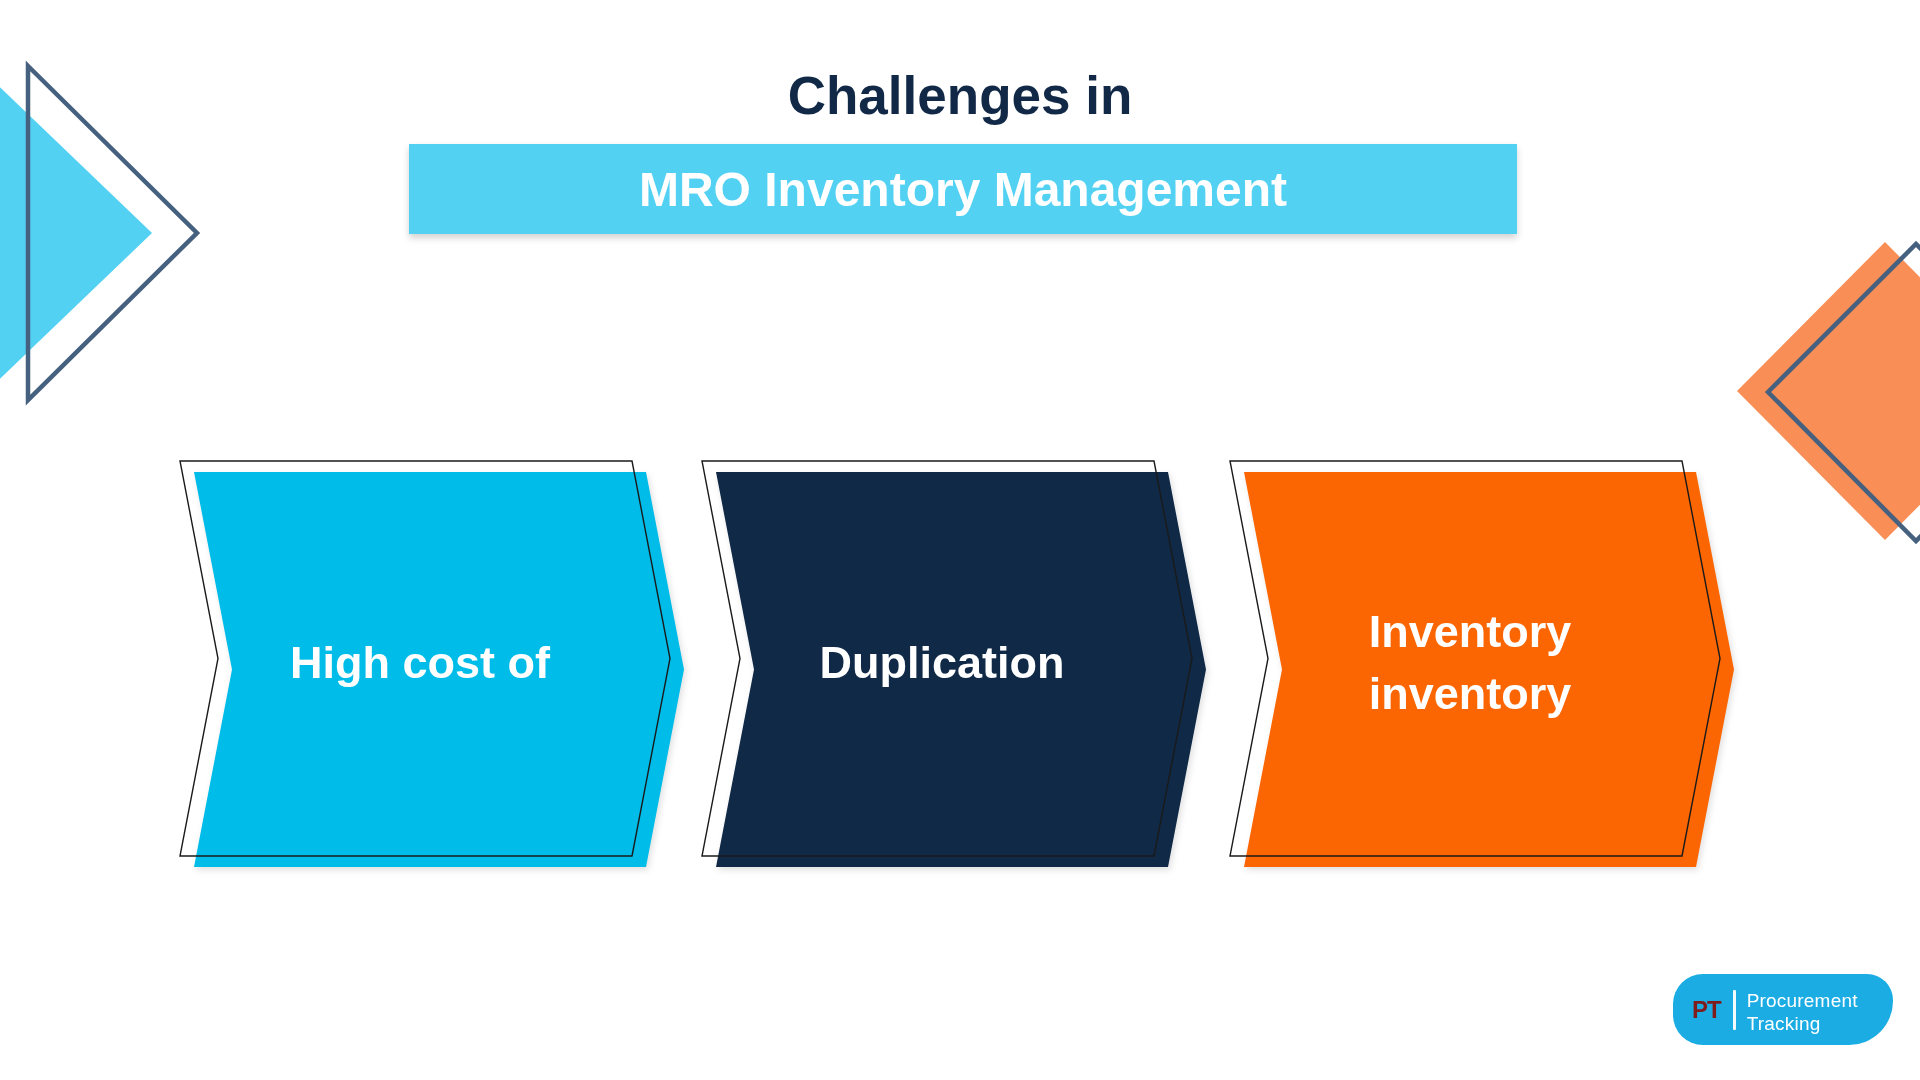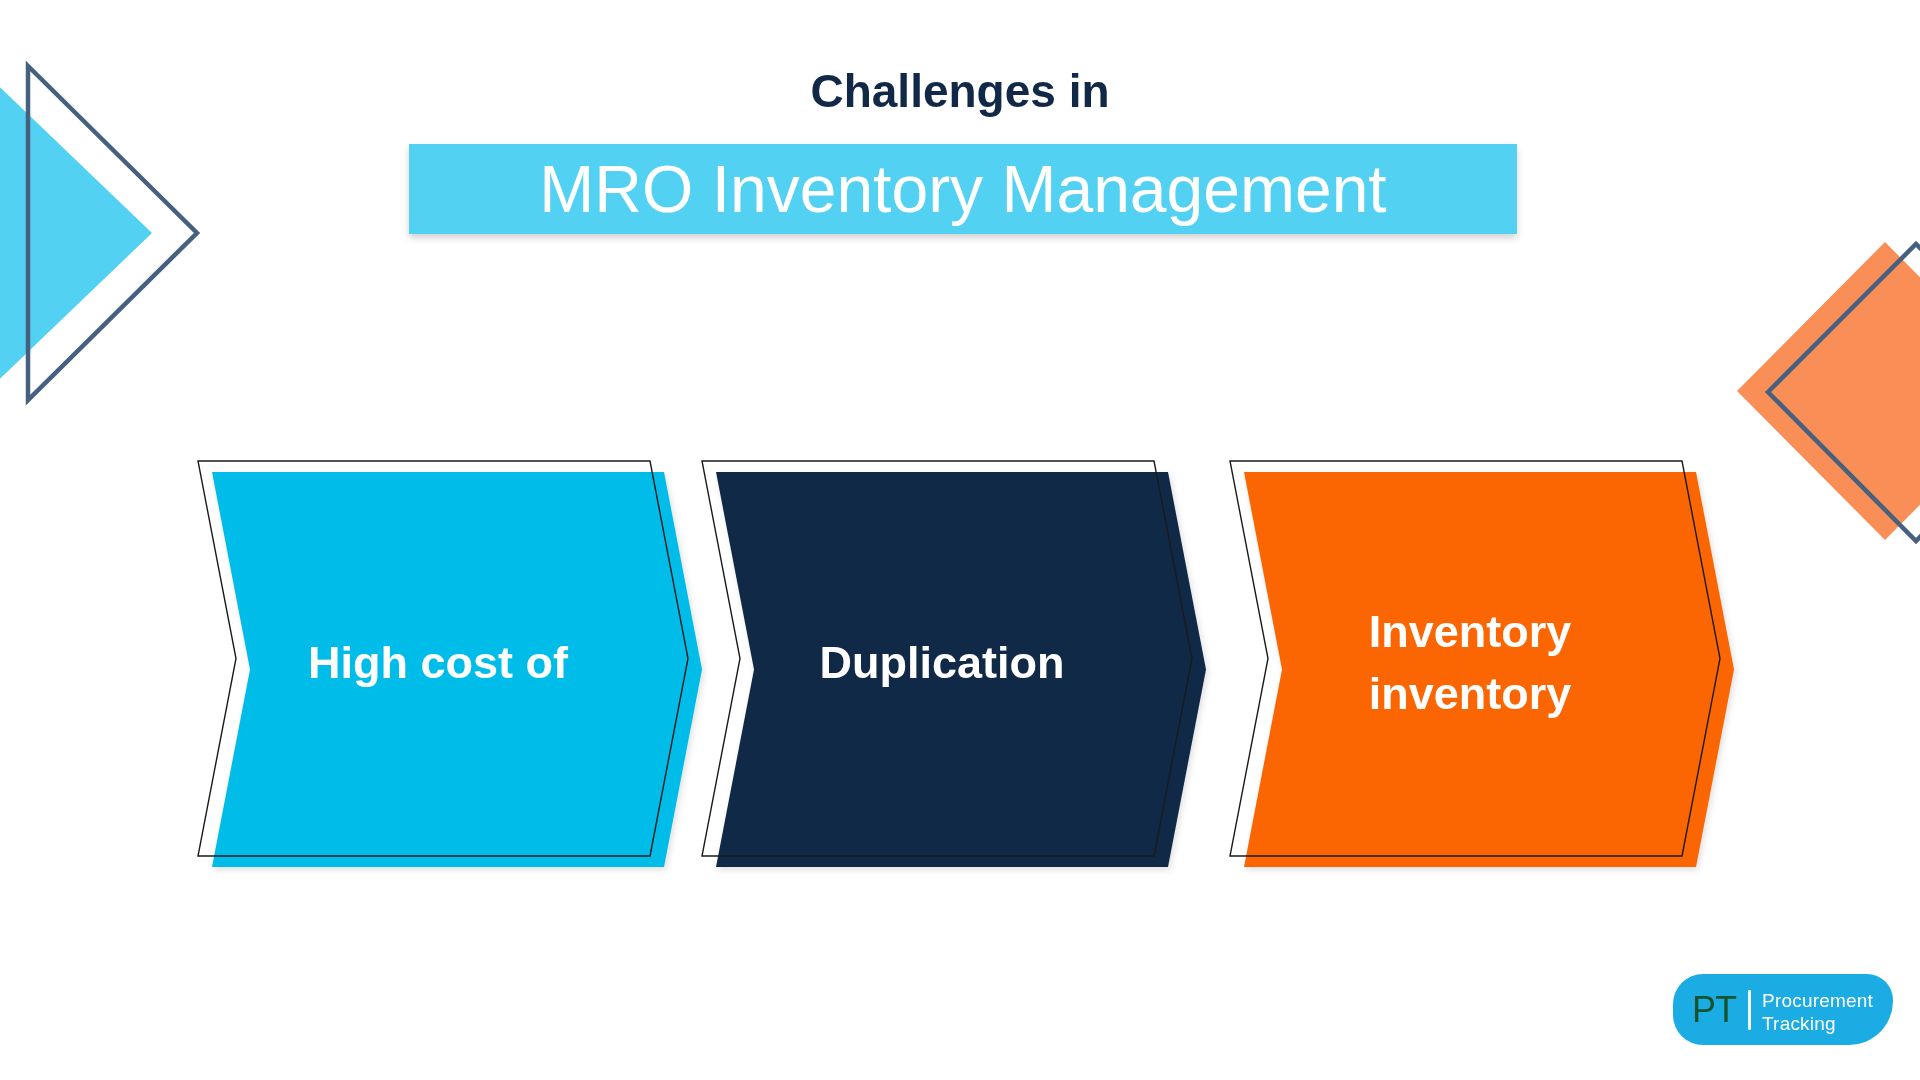--- a/index.html
+++ b/index.html
@@ -13,59 +13,59 @@
   .slide{position:absolute;inset:0;width:1920px;height:1080px;}
 
   
   .deco-left{position:absolute;left:0;top:40px;width:220px;height:400px;}
   .deco-right{position:absolute;left:1700px;top:200px;width:220px;height:380px;}
 
   
   .title{
     position:absolute;left:0;top:64px;width:1920px;margin:0;
     text-align:center;
-    font-size:46px;font-weight:bold;line-height:1.2;
+    font-size:53px;font-weight:bold;line-height:1.2;
     color:#112947;
   }
   .banner{
     position:absolute;left:409px;top:144px;width:1108px;height:90px;
     background:#53D1F3;
     display:flex;align-items:center;justify-content:center;
     box-shadow:0 4px 7px rgba(0,0,0,0.18);
   }
   .banner span{
-    color:#ffffff;font-size:66px;font-weight:normal;white-space:nowrap;text-align:center;
+    color:#ffffff;font-size:48px;font-weight:bold;white-space:nowrap;text-align:center;
   }
 
   
   .chevron-item{position:absolute;top:450px;width:512px;height:430px;}
   .chevron-item svg{position:absolute;inset:0;width:512px;height:430px;overflow:visible;}
   .chev-fill{filter:drop-shadow(2px 3px 3px rgba(0,0,0,0.12));}
-  .item-1{left:192px;text-decoration:underline;}
+  .item-1{left:174px;text-decoration:underline;}
   .item-2{left:696px;}
   .item-3{left:1224px;}
   .chevron-label{
     position:absolute;left:20px;top:22px;width:452px;height:395px;
     box-sizing:border-box;padding:0 30px 14px 30px;
     display:flex;flex-direction:column;align-items:center;justify-content:center;
     text-align:center;
     color:#ffffff;font-size:45px;font-weight:bold;line-height:62px;
   }
   .chevron-label span{display:block;white-space:nowrap;}
 
   
   .logo{
     position:absolute;left:1673px;top:974px;width:220px;height:71px;
     background:#1BACE4;
     border-radius:30px 26px 44px 30px;
     display:flex;align-items:center;
     box-sizing:border-box;padding-left:19px;
   }
   .logo-pt{
-    color:#14532d;font-size:36px;font-weight:normal;letter-spacing:-1px;
+    color:#7f1d1d;font-size:24px;font-weight:bold;letter-spacing:-1px;
   }
   .logo-divider{
     width:3px;height:40px;background:rgba(255,255,255,0.95);
     margin:0 11px 0 12px;border-radius:1px;
   }
   .logo-name{
     display:flex;flex-direction:column;margin-top:4px;
     color:#ffffff;font-size:19px;line-height:23px;letter-spacing:0.2px;font-weight:400;
   }
 </style>

